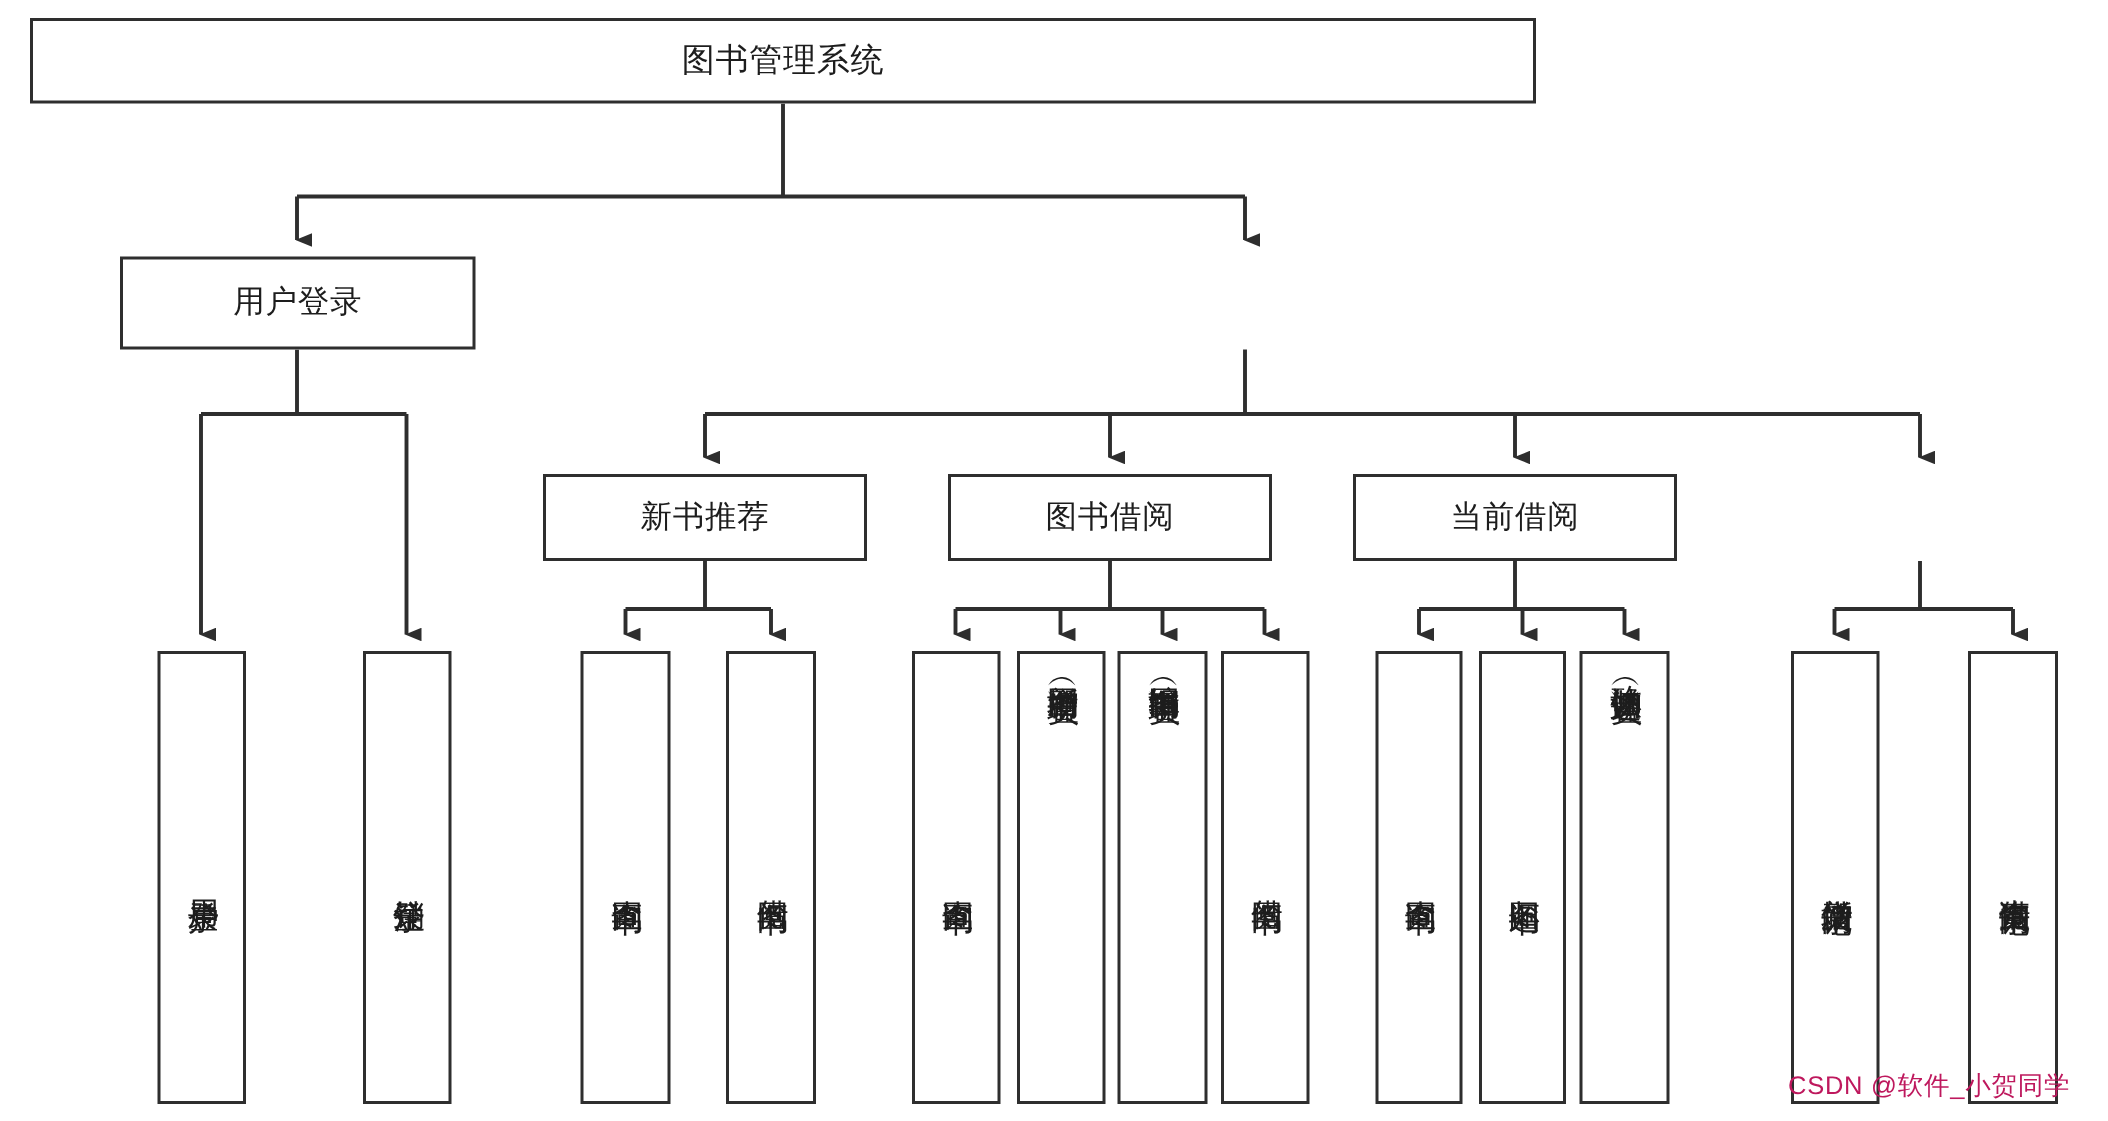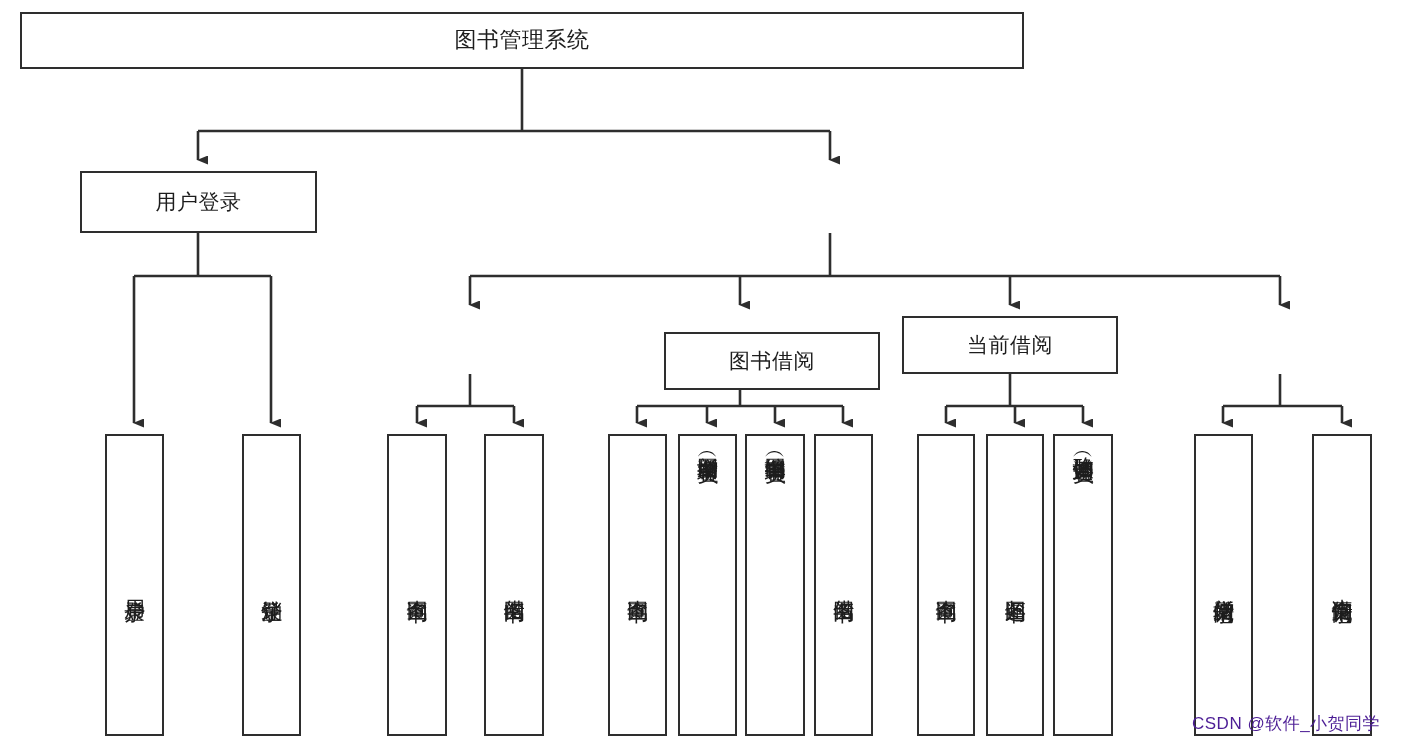--- a/index.html
+++ b/index.html
@@ -64,21 +64,21 @@
     text-orientation: upright;
     font-size: 21px;
     line-height: 1.06;
     letter-spacing: 1px;
   }
   #watermark {
     position: absolute;
     left: 1192px;
     top: 712px;
     font-size: 17px;
-    color: #4c1d95;
+    color: #be185d;
     white-space: nowrap;
     letter-spacing: 0.5px;
   }
 </style>
 </head>
 <body>
 
 <div id="canvas">
 
   <svg id="wires" viewBox="0 0 1405 747" xmlns="http://www.w3.org/2000/svg">
@@ -132,21 +132,24 @@
   </svg>
 
   <div class="node h root" style="left:20px;top:12px;width:1004px;height:57px;">
     <span class="label">图书管理系统</span>
   </div>
 
   <div class="node h" style="left:80px;top:171px;width:237px;height:62px;">
     <span class="label">用户登录</span>
   </div>
 
-  <div class="node h" style="left:664px;top:316px;width:216px;height:58px;margin-top:16px;">
+  <div class="node h" style="left:362px;top:316px;width:216px;height:58px;">
+    <span class="label">新书推荐</span>
+  </div>
+  <div class="node h" style="left:632px;top:316px;width:216px;height:58px;">
     <span class="label">图书借阅</span>
   </div>
   <div class="node h" style="left:902px;top:316px;width:216px;height:58px;">
     <span class="label">当前借阅</span>
   </div>
 
   <div class="node v mid" style="left:105px;top:434px;width:59px;height:302px;">
     <span class="label">用户登录</span>
   </div>
   <div class="node v mid" style="left:242px;top:434px;width:59px;height:302px;">

